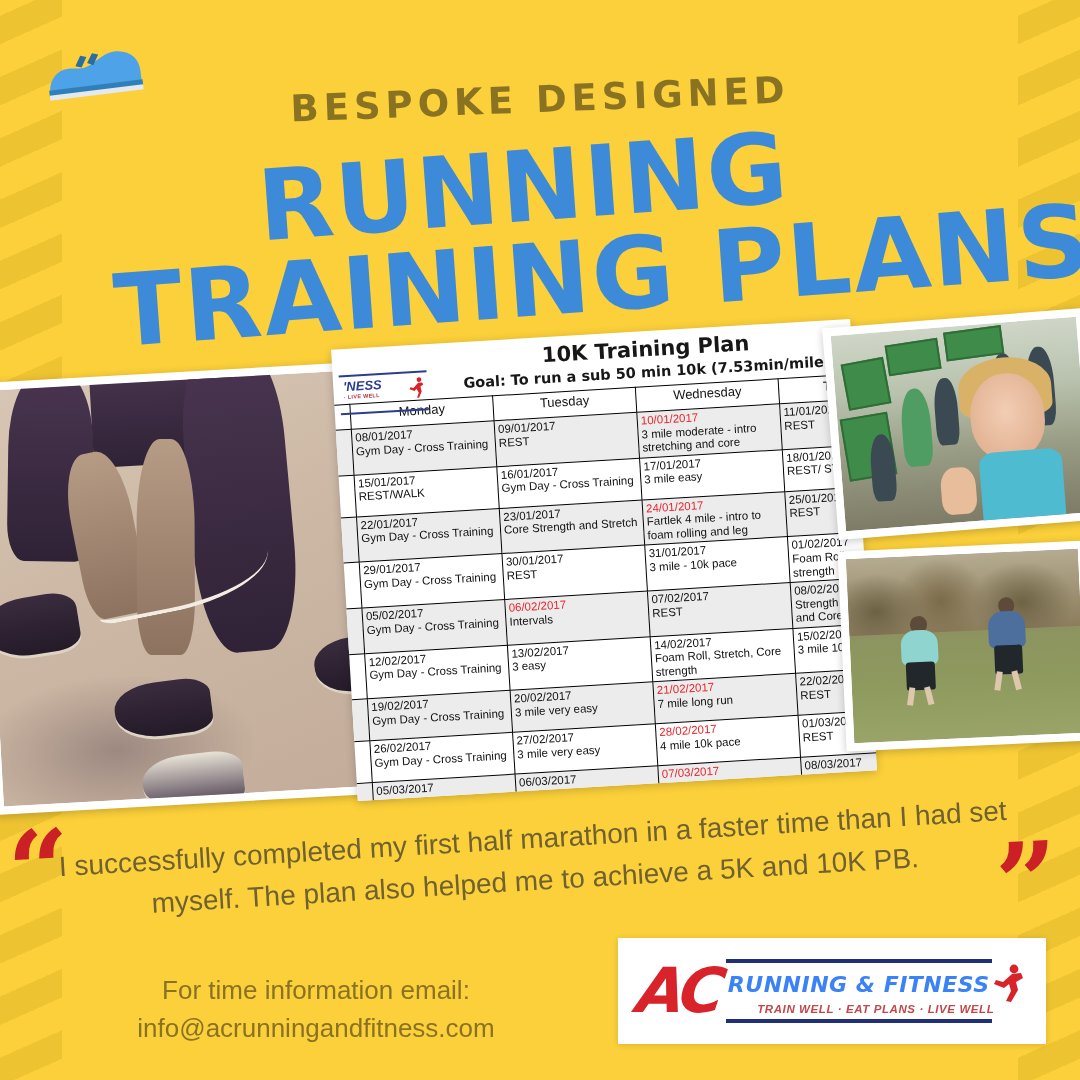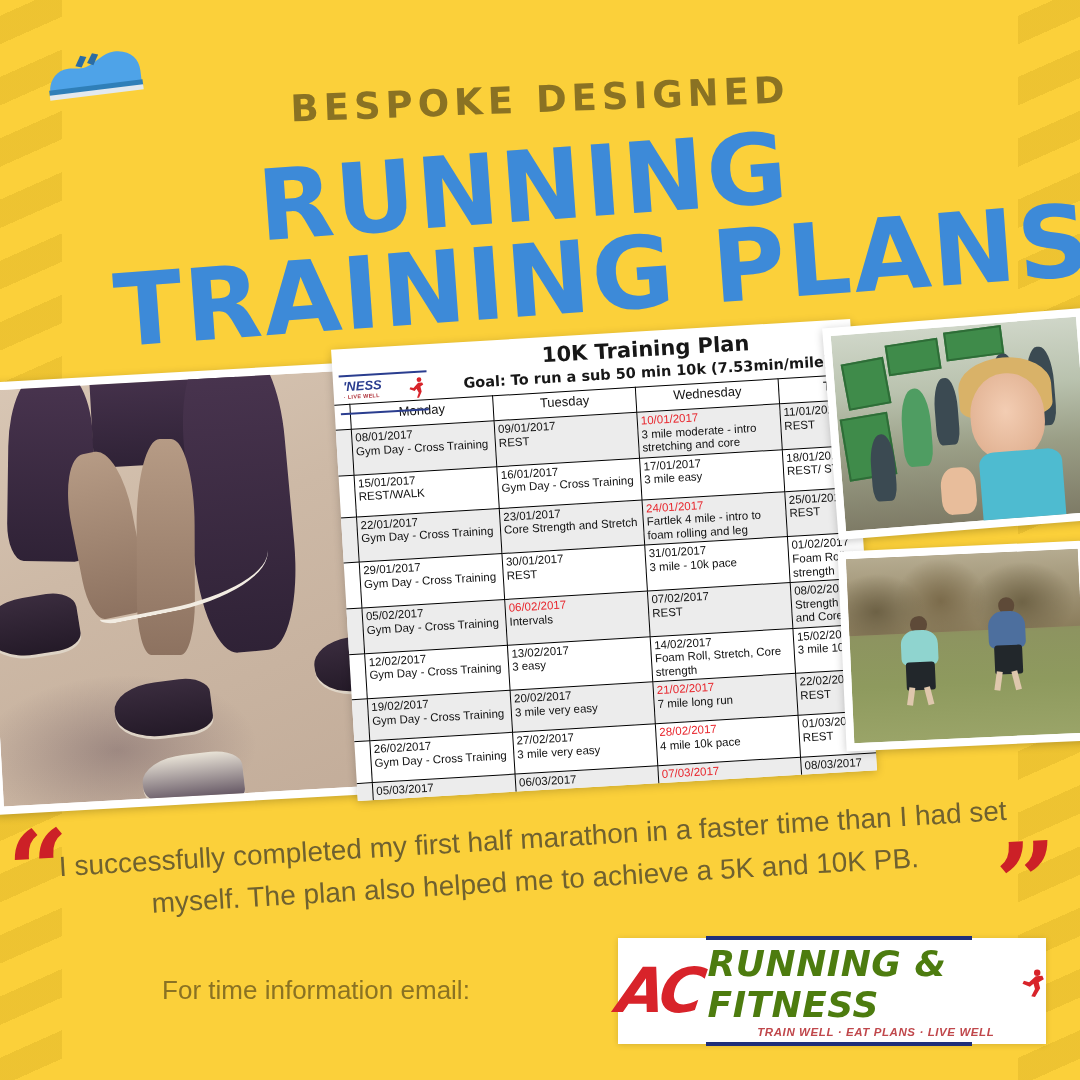--- a/index.html
+++ b/index.html
@@ -358,22 +358,22 @@
     font-family: "DejaVu Sans", sans-serif;
     line-height: 1;
     letter-spacing: -4px;
     transform: skewX(-8deg);
   }
   .logo-right { position: relative; padding: 6px 0; }
   .logo-bar {
     height: 4px; background: #1f2f7a; width: 266px;
   }
   .logo-main {
-    color: #4d7c0f;
-    font-size: 36px;
+    color: #3b82f6;
+    font-size: 22px;
     font-weight: bold;
     font-style: italic;
     font-family: "DejaVu Sans", sans-serif;
     letter-spacing: 0.5px;
     margin: 3px 0 1px 2px;
   }
   .logo-tag {
     color: #c0474b;
     font-size: 11.5px;
     font-weight: bold;
@@ -665,20 +665,21 @@
       </div>
     </div>
   </div>
 
   <div class="qmark open">“</div>
   <div class="qmark close">”</div>
   <div class="quote-block">I successfully completed my first half marathon in a faster time than I had set myself. The plan also helped me to achieve a 5K and 10K PB.</div>
 
   <div class="contact">
     <div>For time information email:</div>
+    <div>info@acrunningandfitness.com</div>
   </div>
 
   <div class="logo-card">
     <div class="logo-flex">
       <div class="logo-ac">AC</div>
       <div class="logo-right">
         <div class="logo-bar"></div>
         <div style="display:flex;align-items:center;">
           <div class="logo-main">RUNNING &amp; FITNESS</div>
           <svg class="logo-runner" viewBox="0 0 34 40">

